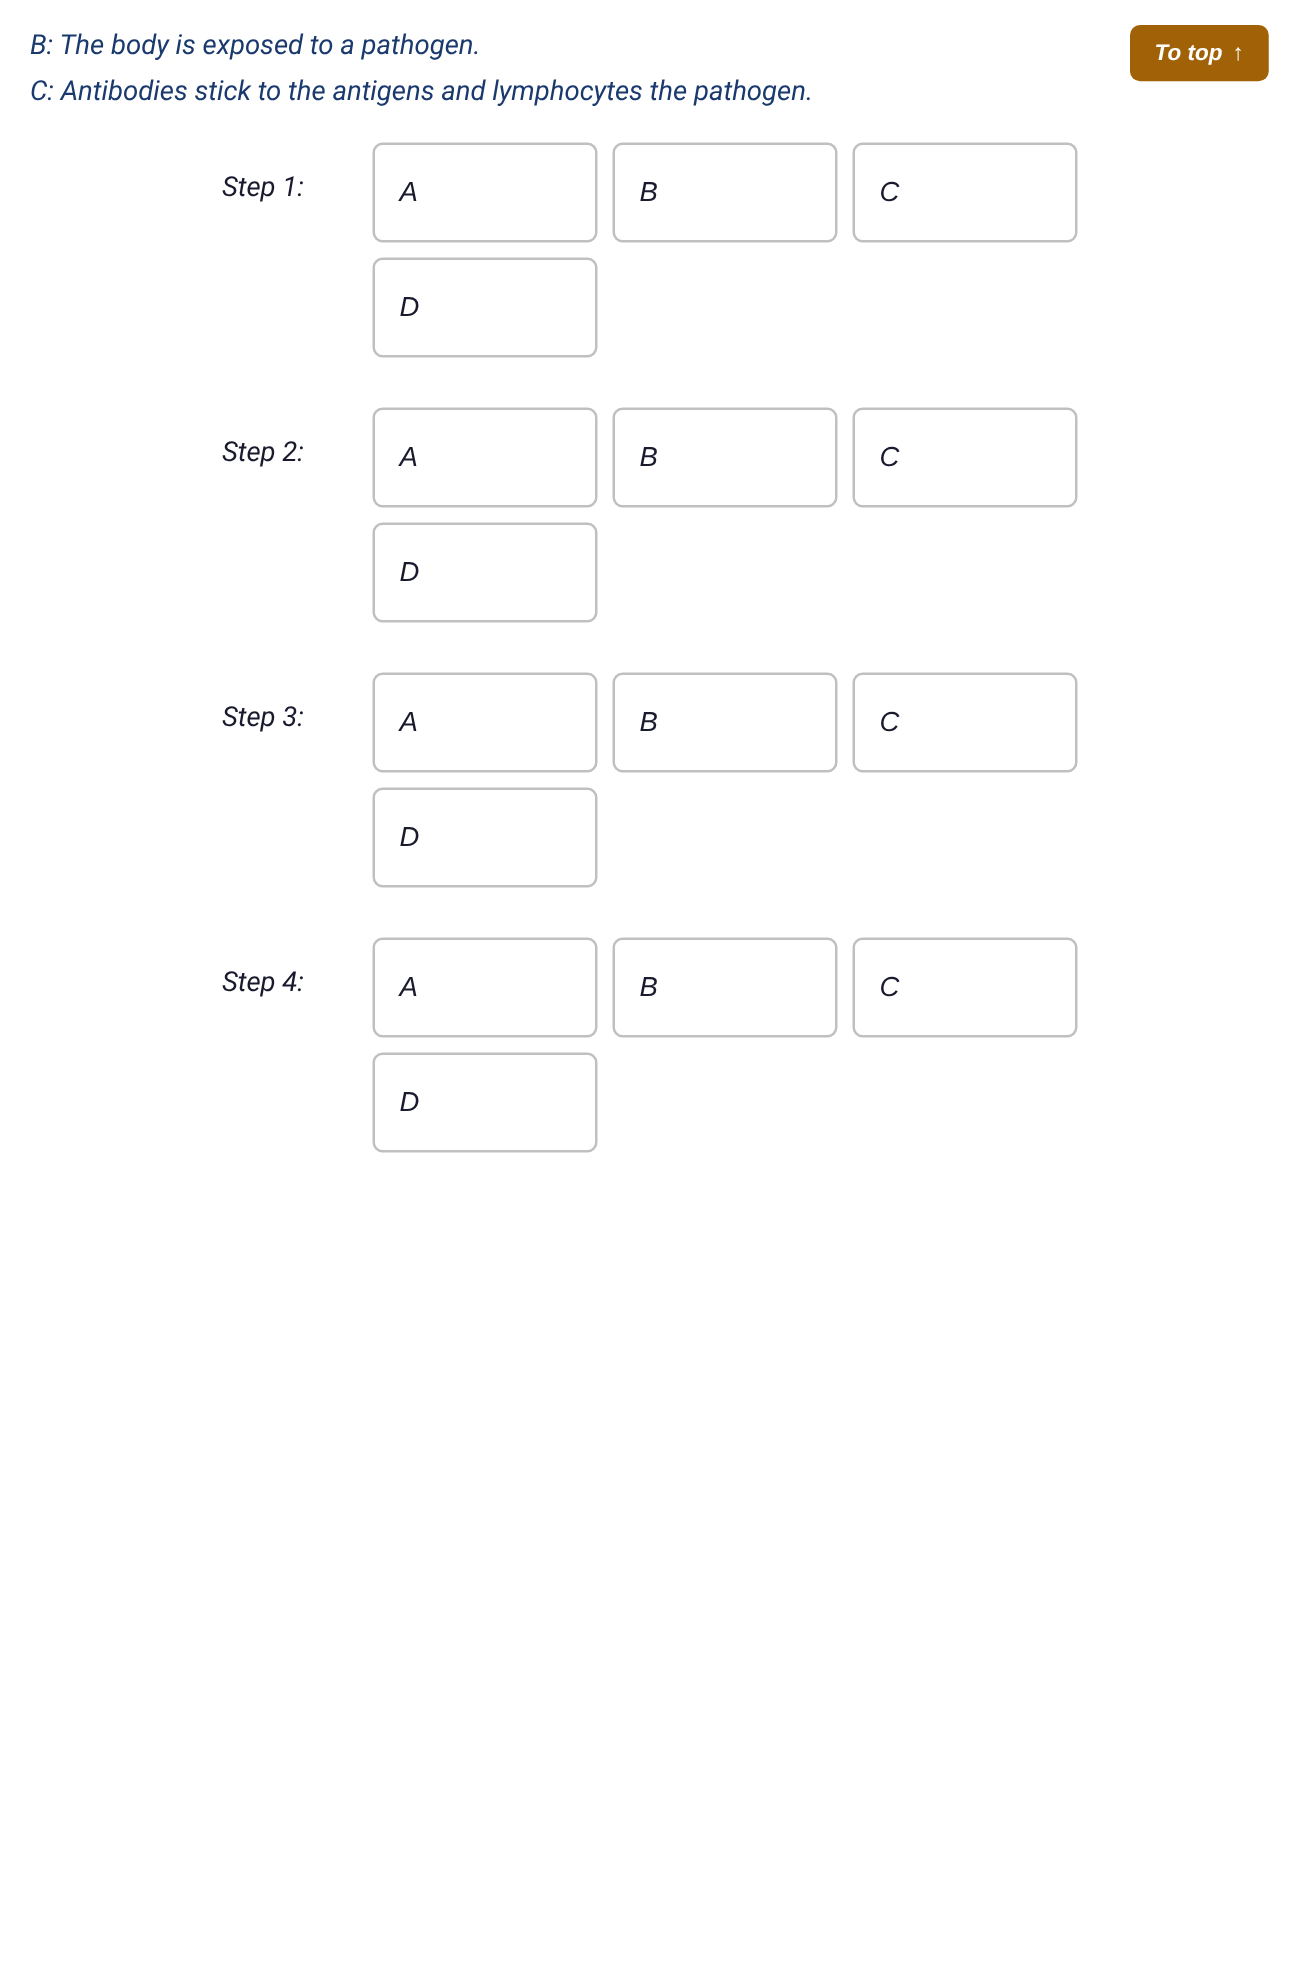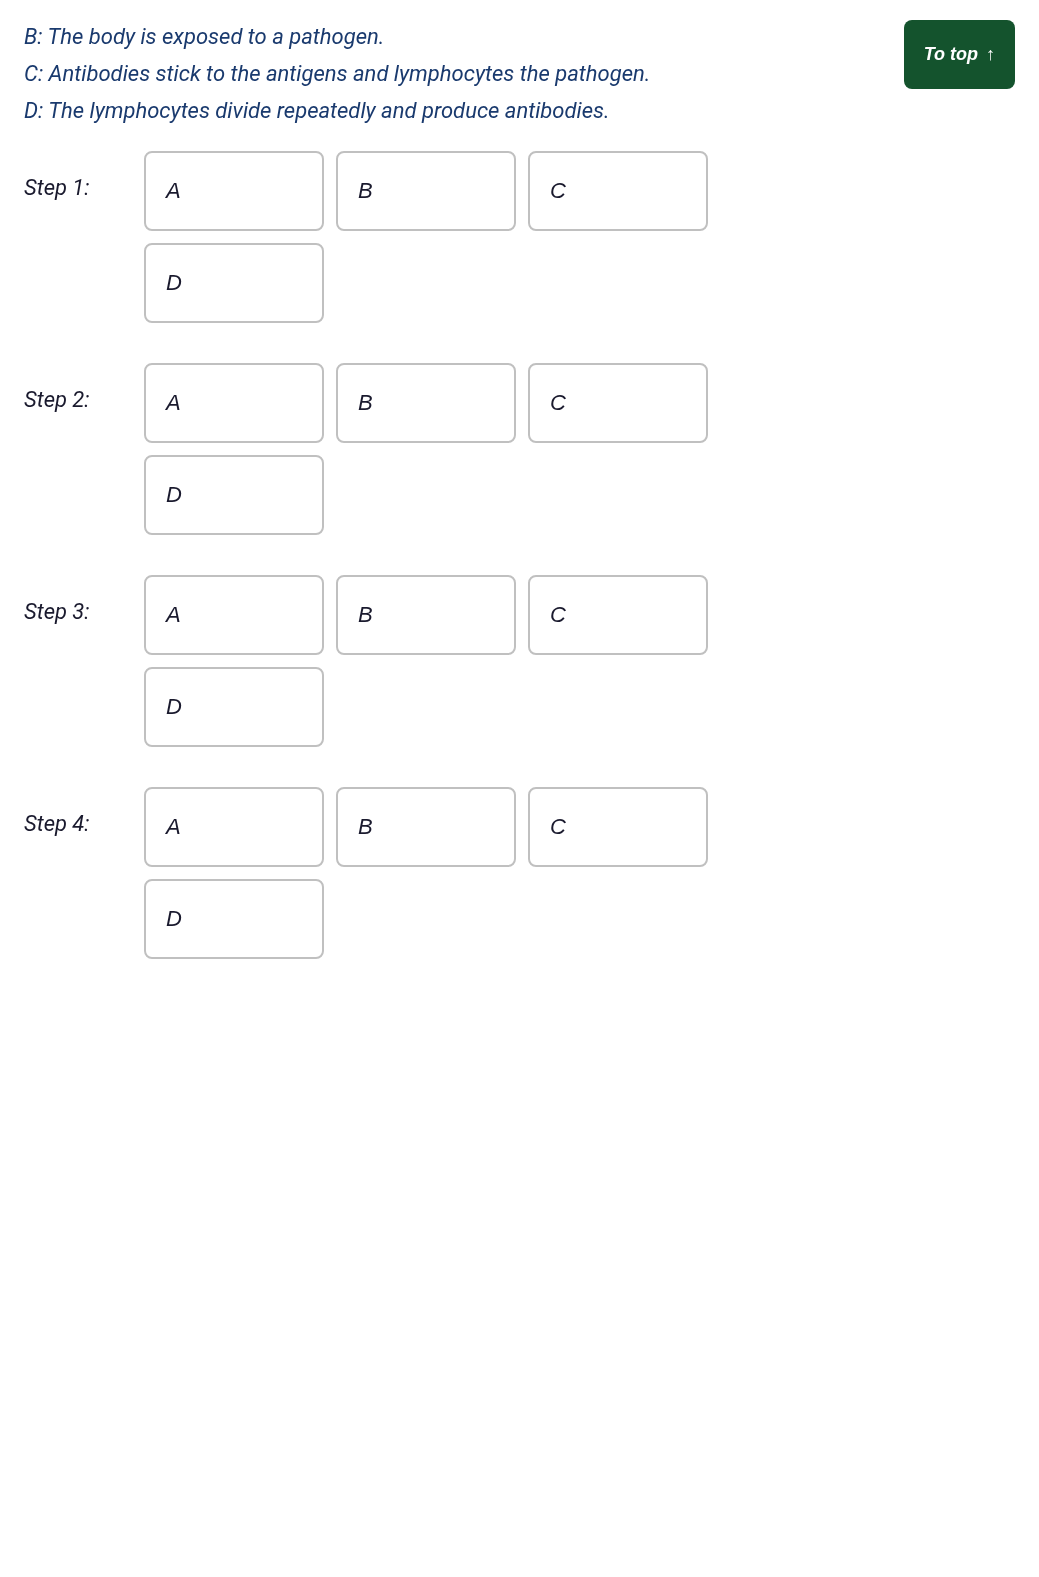--- a/index.html
+++ b/index.html
@@ -28,41 +28,42 @@
     .intro-text p {
       font-size: 22px;
       color: #1a3a6e;
       margin-bottom: 4px;
     }
 
     .to-top-button {
       position: absolute;
       top: 20px;
       right: 24px;
-      background: #14532d;
+      background: #a16207;
       color: #ffffff;
       border: none;
       border-radius: 8px;
-      padding: 24px 20px;
+      padding: 12px 20px;
       font-size: 18px;
       font-weight: 600;
       cursor: pointer;
       display: flex;
       align-items: center;
       gap: 8px;
     }
 
     .steps-container {
       margin-top: 10px;
     }
 
     .step-row {
       display: flex;
       align-items: flex-start;
       margin-bottom: 40px;
+      justify-content: center;
     }
 
     .step-label {
       font-size: 22px;
       color: #1a1a2e;
       min-width: 120px;
       padding-top: 20px;
     }
 
     .step-options {
@@ -112,21 +113,20 @@
 <body>
 
 <button class="to-top-button">
   <span>To top</span>
   <span>↑</span>
 </button>
 
 <div class="intro-text">
   <p>B: The body is exposed to a pathogen.</p>
   <p>C: Antibodies stick to the antigens and lymphocytes the pathogen.</p>
-  <p>D: The lymphocytes divide repeatedly and produce antibodies.</p>
 </div>
 
 <div class="steps-container">
 
   <div class="step-row">
     <div class="step-label">Step 1:</div>
     <div class="step-options">
       <div class="options-top-row">
         <button class="option-btn">A</button>
         <button class="option-btn">B</button>

